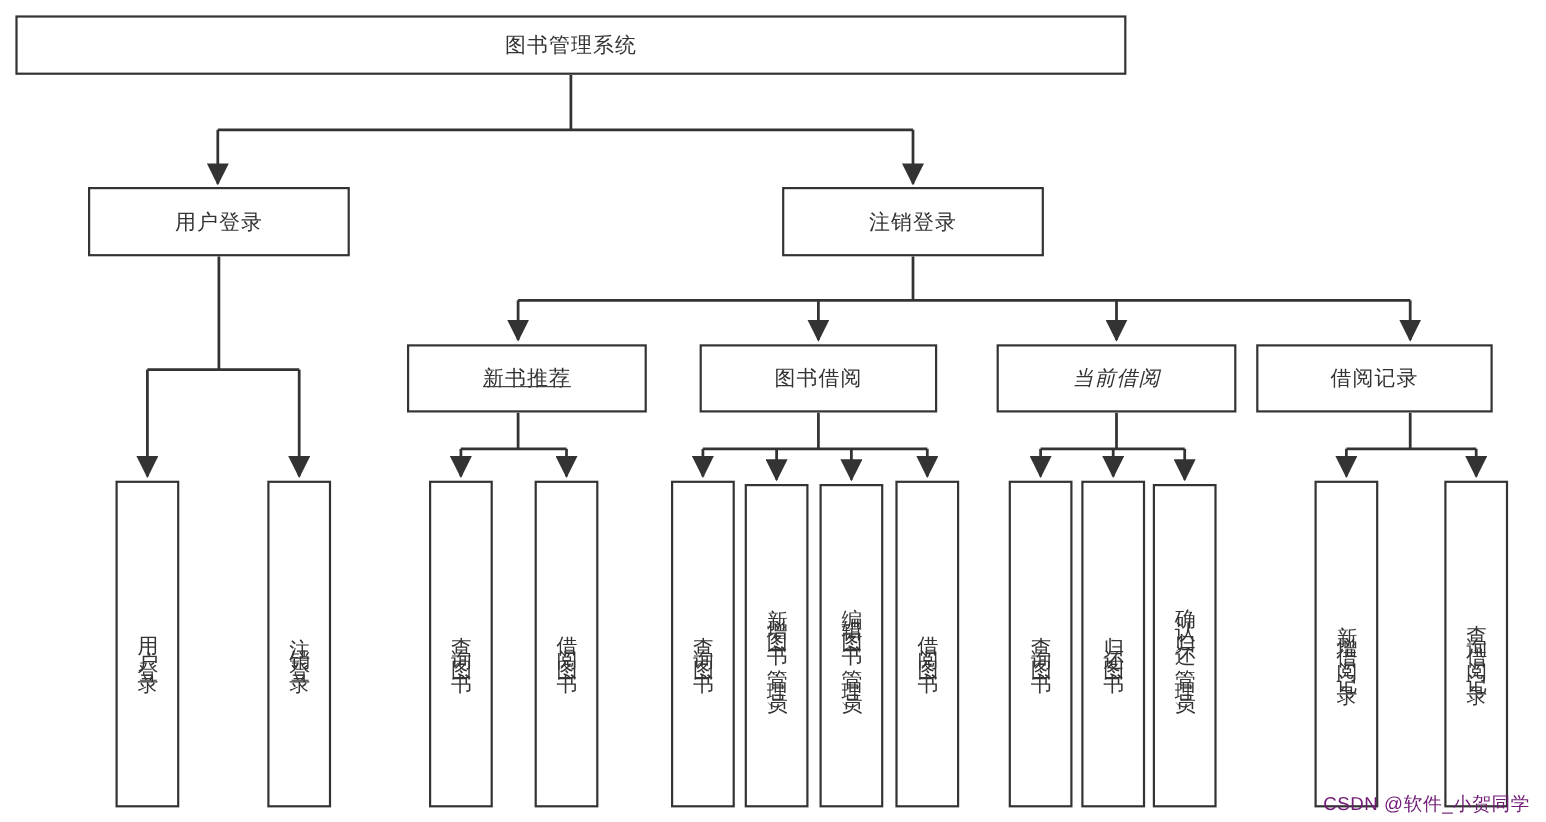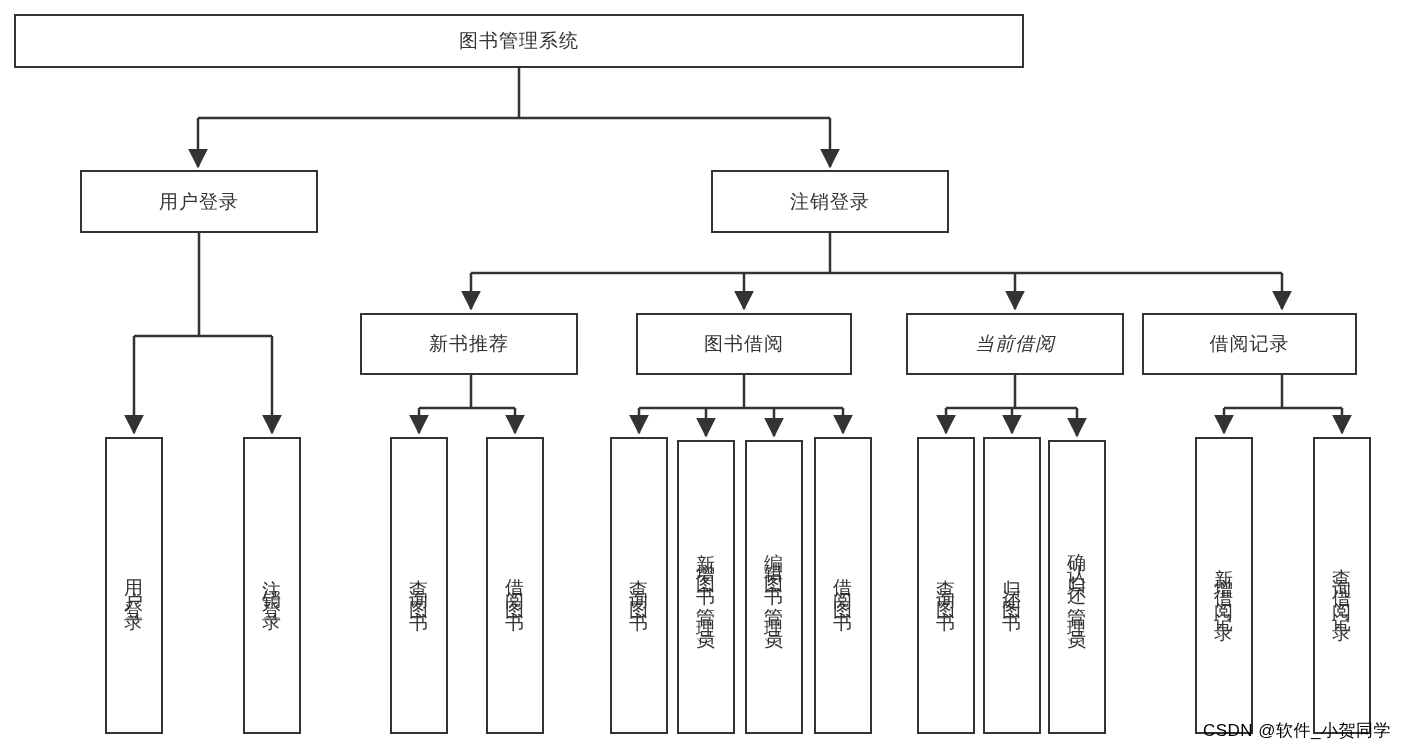--- a/index.html
+++ b/index.html
@@ -41,21 +41,21 @@
     writing-mode: vertical-rl;
     text-orientation: mixed;
     letter-spacing: 11px;
     line-height: 1;
   }
   .watermark {
     position: absolute;
     right: 14px;
     bottom: 5px;
     font-size: 17px;
-    color: #000000;
+    color: #701a75;
     letter-spacing: 0.5px;
     white-space: nowrap;
   }
 </style>
 </head>
 <body>
 
 <div class="canvas">
 
   <svg class="connectors" viewBox="0 0 1405 747" xmlns="http://www.w3.org/2000/svg">
@@ -99,21 +99,21 @@
       <line x1="1224" y1="408" x2="1224" y2="433" marker-end="url(#arrow)"></line>
       <line x1="1342" y1="408" x2="1342" y2="433" marker-end="url(#arrow)"></line>
     </g>
   </svg>
 
   <div class="node" style="left:14px; top:14px; width:1010px; height:54px;">图书管理系统</div>
 
   <div class="node" style="left:80px; top:170px; width:238px; height:63px;">用户登录</div>
   <div class="node" style="left:711px; top:170px; width:238px; height:63px;">注销登录</div>
 
-  <div class="node" style="left:360px; top:313px; width:218px; height:62px;">新书推荐</div>
+  <div class="node" style="left:370px; top:313px; width:218px; height:62px;text-decoration:underline;">新书推荐</div>
   <div class="node" style="left:636px; top:313px; width:216px; height:62px;">图书借阅</div>
   <div class="node" style="left:906px; top:313px; width:218px; height:62px;font-style:italic;">当前借阅</div>
   <div class="node" style="left:1142px; top:313px; width:215px; height:62px;">借阅记录</div>
 
   <div class="node leaf" style="left:105px; top:437px; width:58px; height:297px;">用户登录</div>
   <div class="node leaf" style="left:243px; top:437px; width:58px; height:297px;">注销登录</div>
 
   <div class="node leaf" style="left:390px; top:437px; width:58px; height:297px;">查询图书</div>
   <div class="node leaf" style="left:486px; top:437px; width:58px; height:297px;">借阅图书</div>
 

